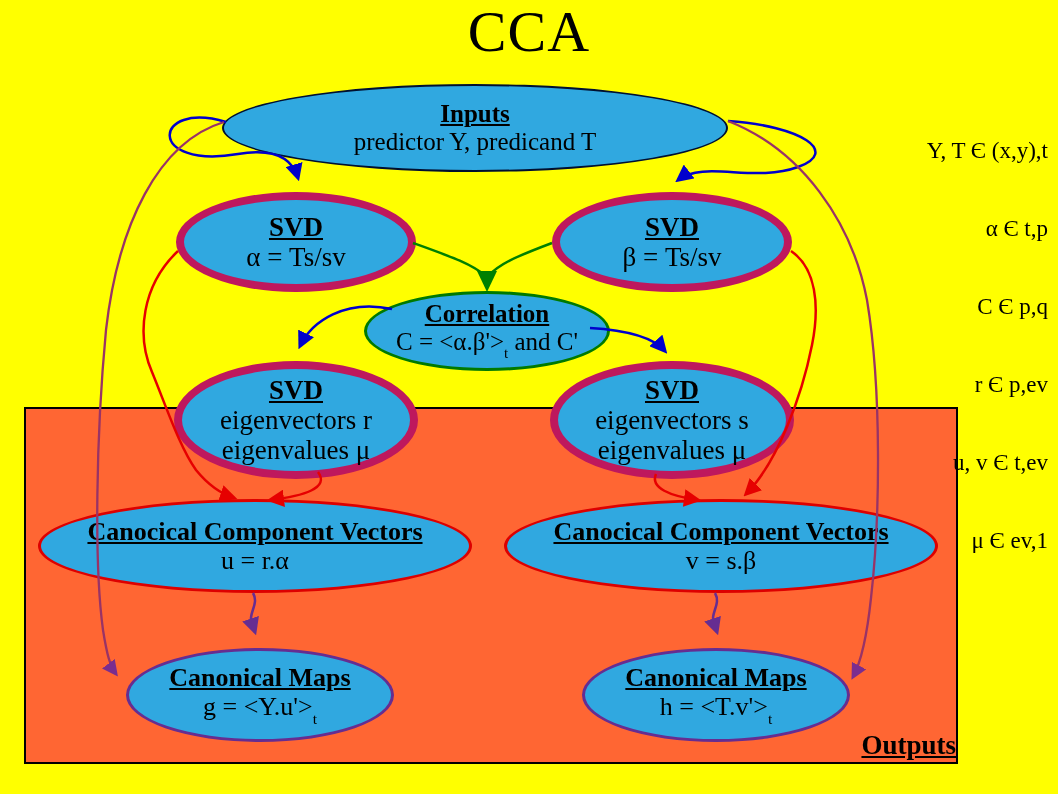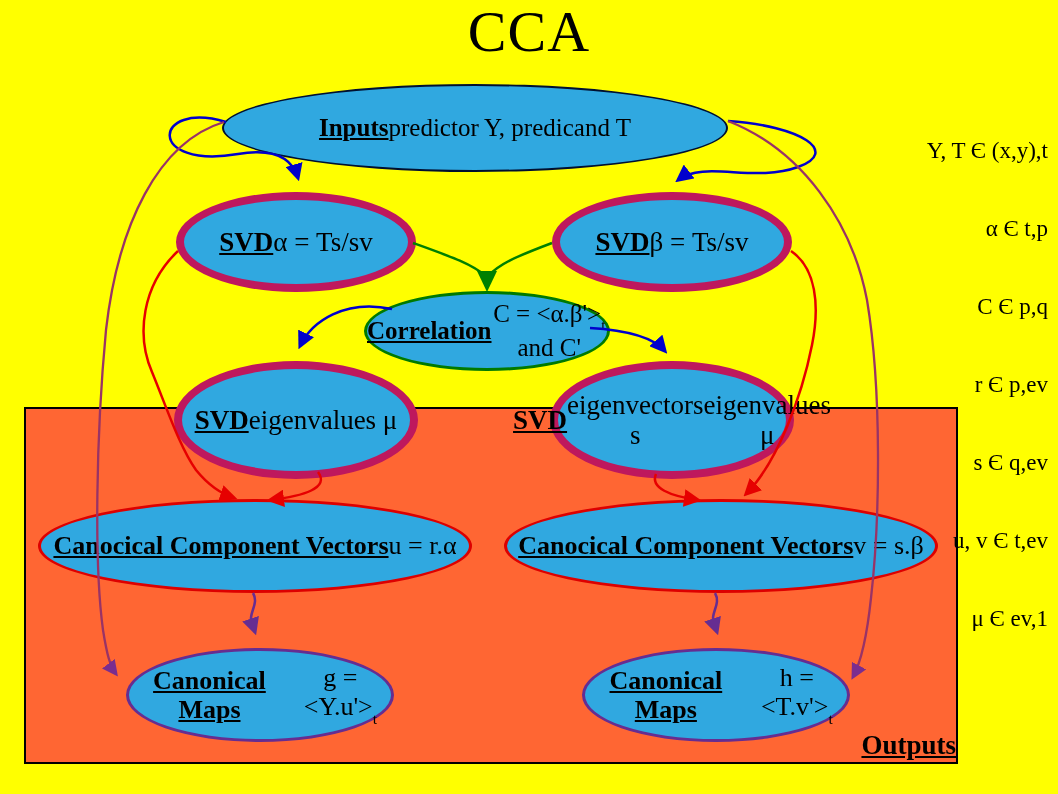--- a/index.html
+++ b/index.html
@@ -21,21 +21,21 @@
     position:absolute;left:0;bottom:1px;width:100%;text-align:right;
     font-size:27px;font-weight:bold;text-decoration:underline;
   }
   .legend{
     position:absolute;top:86px;right:10px;text-align:right;
     font-size:23px;line-height:26px;white-space:pre;
   }
   .node{
     position:absolute;border-radius:50%;
     background:#30A8E0;box-sizing:border-box;
-    display:flex;flex-direction:row;justify-content:center;align-items:center;
+    display:flex;flex-direction:column;justify-content:center;align-items:center;
     text-align:center;line-height:1.12;
   }
   .node .h{font-weight:bold;text-decoration:underline;}
   .b-dark  {border:2px solid #001030;}
   .b-blue  {border:8px solid #be185d;}
   .b-green {border:3px solid #007A00;}
   .b-red   {border:3px solid #DD0000;}
   .b-purple{border:3px solid #662D91;}
   .fs25{font-size:25px;} .fs26{font-size:26px;} .fs27{font-size:27px;}
   .sub{font-size:0.6em;vertical-align:-0.55em;}
@@ -52,21 +52,20 @@
 
 <div class="outputs-panel">
   <div class="outputs-label">Outputs</div>
 </div>
 
 <div class="legend">
   <div>Y, T Є (x,y),t</div>
   <div>α Є t,p</div>
   <div>C Є p,q</div>
   <div>r Є p,ev</div>
-  <div>s Є q,ev</div>
   <div>u, v Є t,ev</div>
   <div>μ Є ev,1</div>
 </div>
 
 <div class="node b-dark fs25" style="left:222px;top:84px;width:506px;height:88px;">
   <div class="h">Inputs</div>
   <div>predictor Y, predicand T</div>
 </div>
 
 <div class="node b-blue fs27" style="left:176px;top:192px;width:240px;height:100px;">
@@ -79,20 +78,21 @@
   <div>β = Ts/sv</div>
 </div>
 
 <div class="node b-green fs25" style="left:364px;top:291px;width:246px;height:80px;">
   <div class="h">Correlation</div>
   <div><span>C = &lt;α.β'&gt;</span><span class="sub">t</span><span> and C'</span></div>
 </div>
 
 <div class="node b-blue fs27" style="left:174px;top:361px;width:244px;height:118px;">
   <div class="h">SVD</div>
+  <div>eigenvectors r</div>
   <div>eigenvalues μ</div>
 </div>
 
 <div class="node b-blue fs27" style="left:550px;top:361px;width:244px;height:118px;">
   <div class="h">SVD</div>
   <div>eigenvectors s</div>
   <div>eigenvalues μ</div>
 </div>
 
 <div class="node b-red fs26" style="left:38px;top:499px;width:434px;height:94px;">

